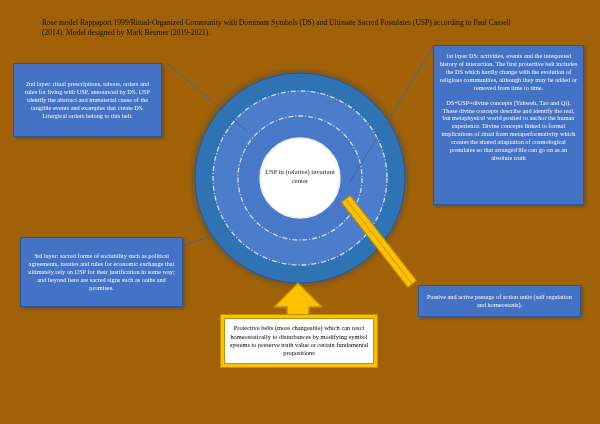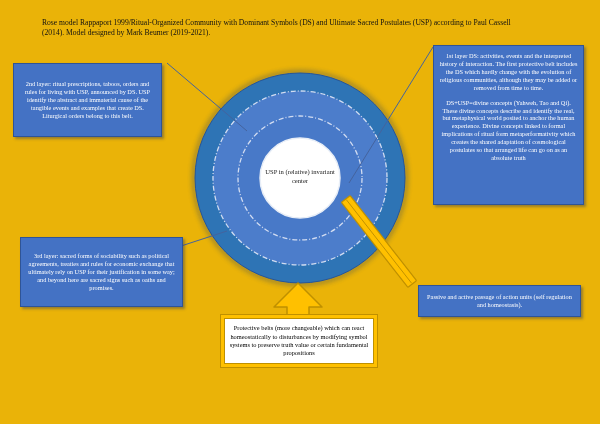--- a/index.html
+++ b/index.html
@@ -1,17 +1,17 @@
 <!DOCTYPE html>
 <html><head>
 <meta charset="utf-8">
 <style>
   html,body{margin:0;padding:0;background:#ffffff;}
   .stage{
-    position:relative;width:600px;height:424px;background:#eab308;
+    position:relative;width:600px;height:424px;background:#a16207;
     overflow:hidden;font-family:"Liberation Serif", serif;color:#000;
   }
   .title{
     position:absolute;left:42px;top:18px;width:492px;
     font-size:7.6px;line-height:1.3;color:#111;
   }
   .diagram-svg{position:absolute;left:0;top:0;}
   .bluebox{
     position:absolute;background:#4472C4;border:1px solid #2F5496;
     color:#ffffff;font-size:6.3px;line-height:1.26;text-align:center;

